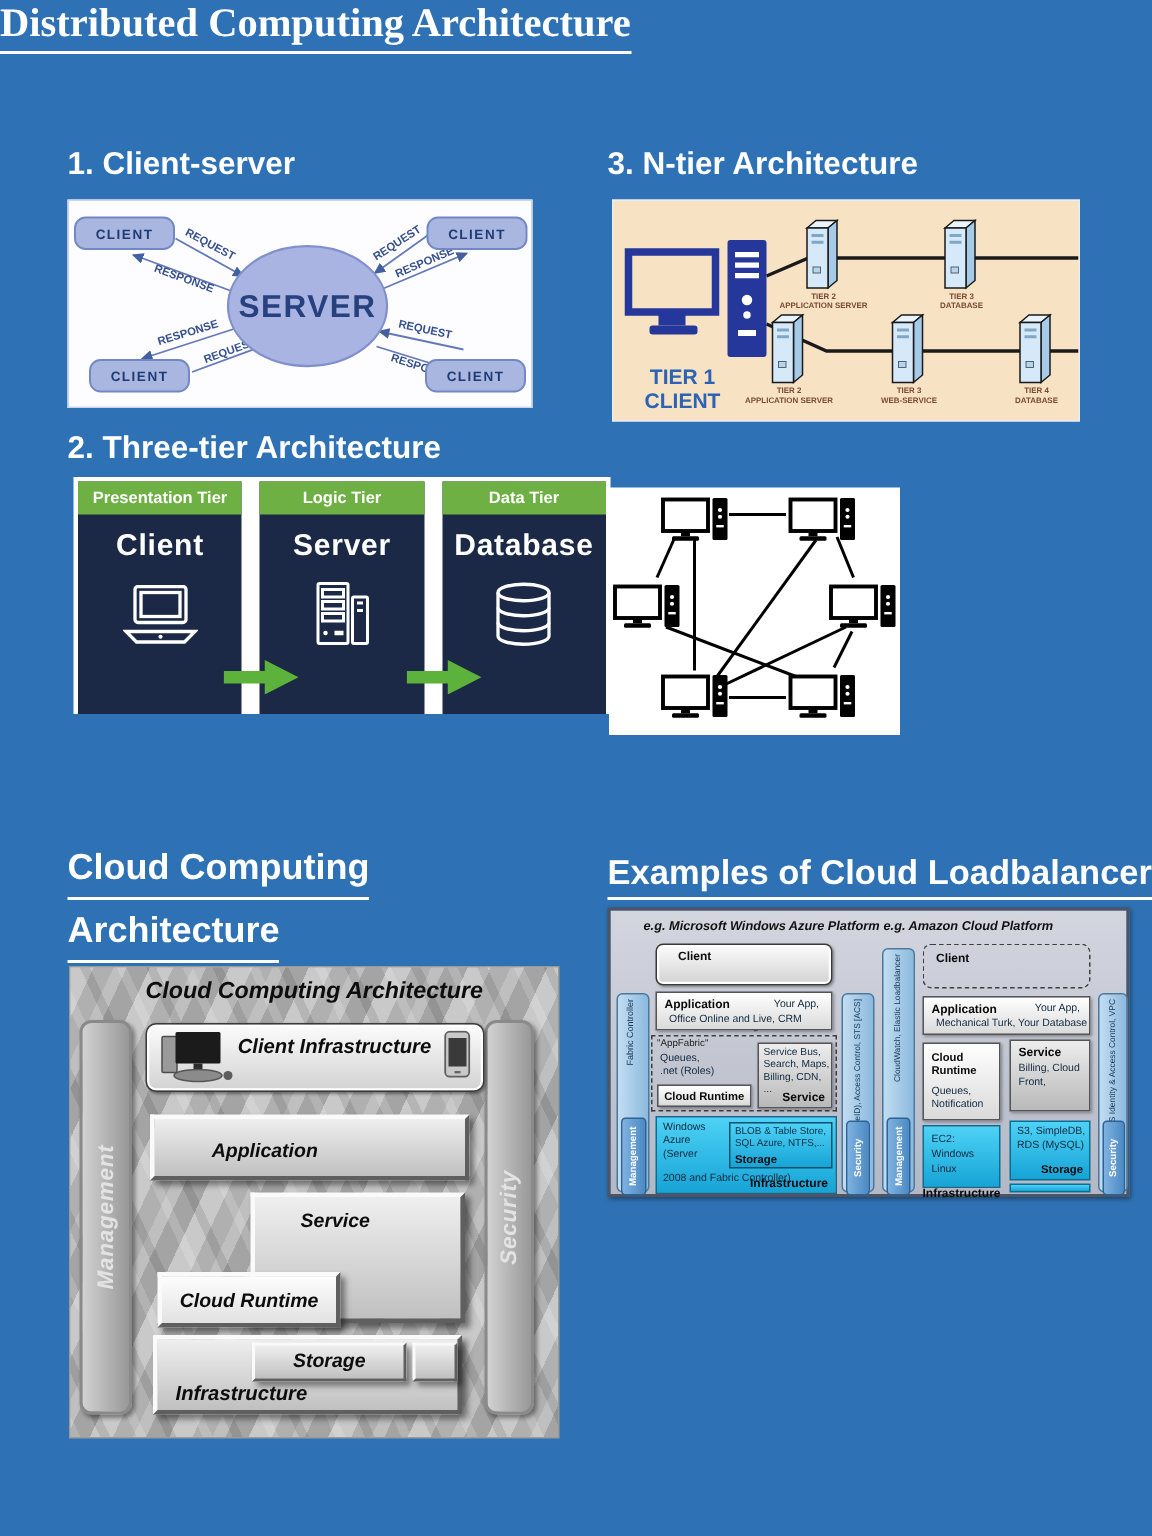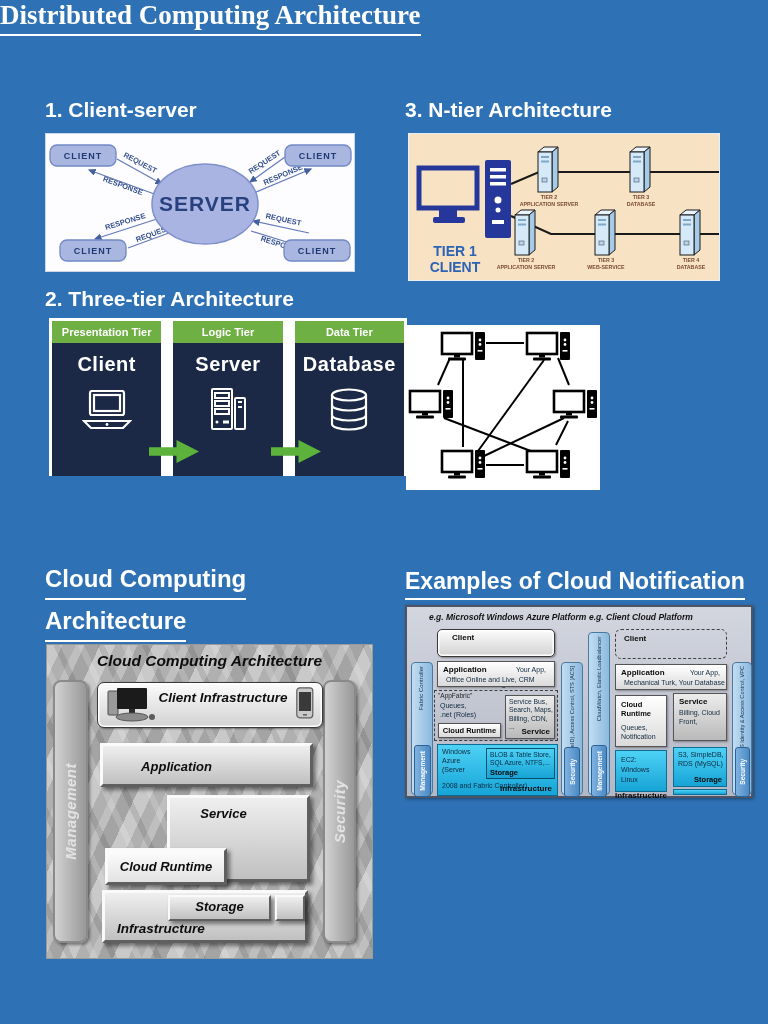--- a/index.html
+++ b/index.html
@@ -281,21 +281,21 @@
     <div class="cbox" style="left:55px;top:245px;width:206px;height:53px;">
       <div class="cbox" style="left:63px;top:2px;width:103px;height:26px;border-width:2.5px;">
         <div class="abs clabel" style="left:0;right:0;top:2px;text-align:center;">Storage</div>
       </div>
       <div class="cbox" style="left:170px;top:2px;width:30px;height:26px;border-width:2.5px;"></div>
       <div class="abs clabel" style="left:12px;bottom:4px;font-size:13.5px;">Infrastructure</div>
     </div>
   </div>
 
   <div class="h" style="left:405px;top:568px;font-size:23px;">
-    <span class="uline">Examples of Cloud Notification</span>
+    <span class="uline">Examples of Cloud Loadbalancer</span>
   </div>
 
   <div class="fig" id="exfig" style="left:405px;top:605px;width:348px;height:193px;">
 
     <div class="ex-title" style="left:22px;top:5px;">e.g. Microsoft Windows Azure Platform</div>
     <div class="bar-l" style="left:4px;top:55px;width:22px;height:133px;">
       <span class="vtext">Fabric Controller</span>
     </div>
     <div class="bar-b" style="left:7px;top:138px;width:17px;height:52px;">
       <span class="vtext">Management</span>
@@ -343,21 +343,21 @@
       <div class="abs t7" style="left:4px;top:37px;">2008  and Fabric Controller)</div>
       <div class="abs t8 b" style="right:5px;bottom:2px;">Infrastructure</div>
     </div>
     <div class="bar-l" style="left:154px;top:55px;width:22px;height:133px;">
       <span class="vtext" style="font-size:5.6px;">Identity (LiveID), Access Control, STS [ACS]</span>
     </div>
     <div class="bar-b" style="left:157px;top:140px;width:16px;height:50px;">
       <span class="vtext">Security</span>
     </div>
 
-    <div class="ex-title" style="left:182px;top:5px;">e.g. Client Cloud Platform</div>
+    <div class="ex-title" style="left:182px;top:5px;">e.g. Amazon Cloud Platform</div>
     <div class="bar-l" style="left:181px;top:25px;width:22px;height:163px;">
       <span class="vtext" style="font-size:5.6px;">CloudWatch, Elastic Loadbalancer</span>
     </div>
     <div class="bar-b" style="left:184px;top:138px;width:16px;height:52px;">
       <span class="vtext">Management</span>
     </div>
     <div class="db" style="left:208px;top:22px;width:112px;height:30px;border-radius:6px;">
       <div class="abs t8 b" style="left:8px;top:4px;">Client</div>
     </div>
     <div class="wb" style="left:208px;top:57px;width:112px;height:26px;">

